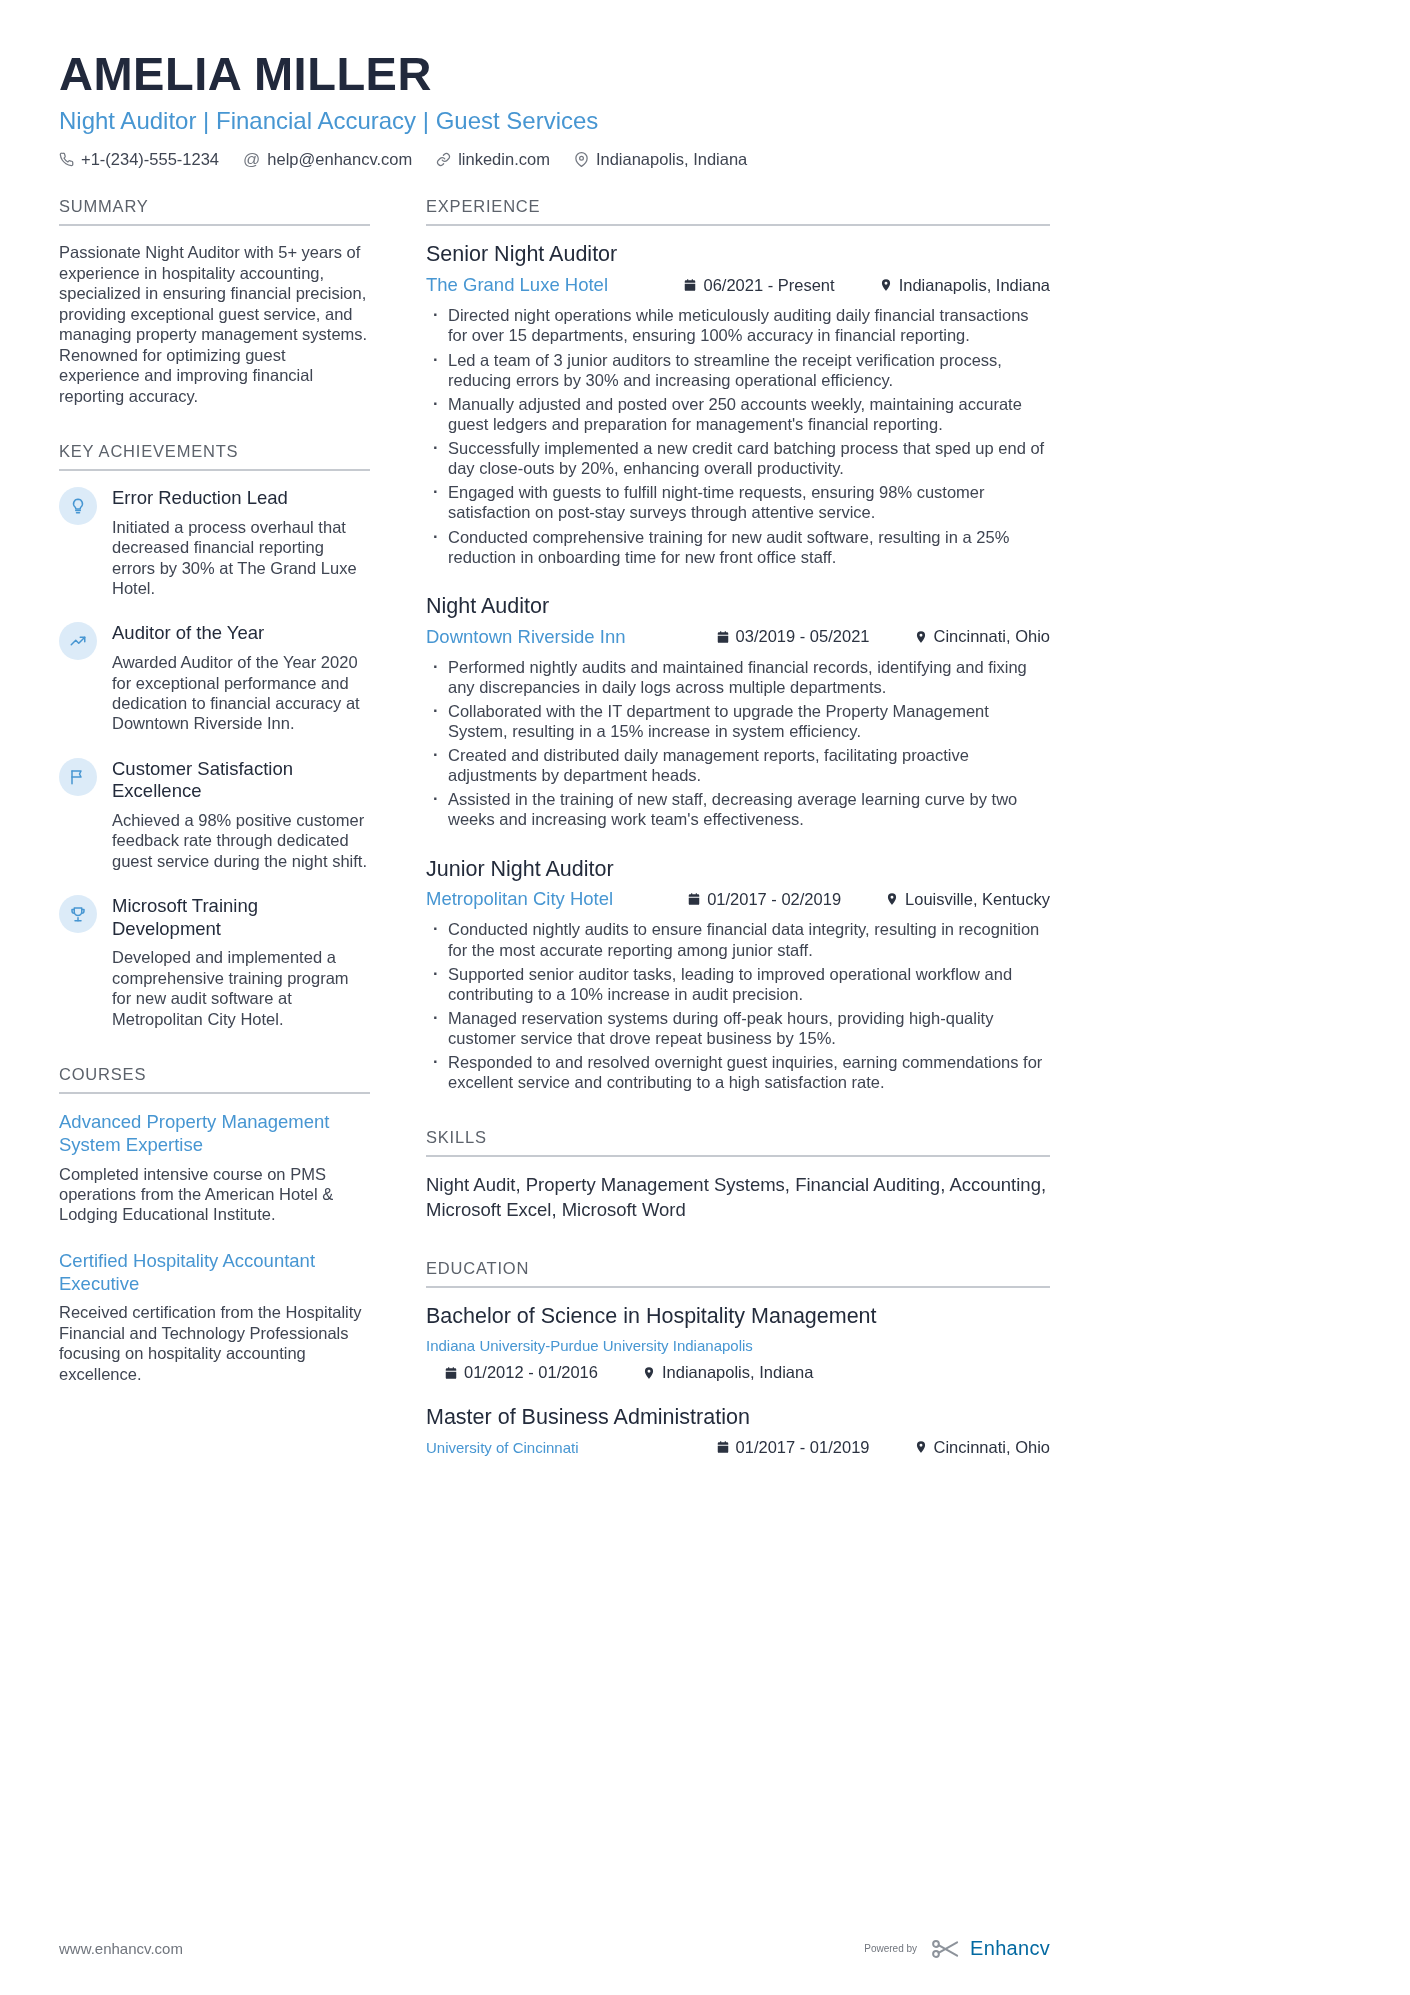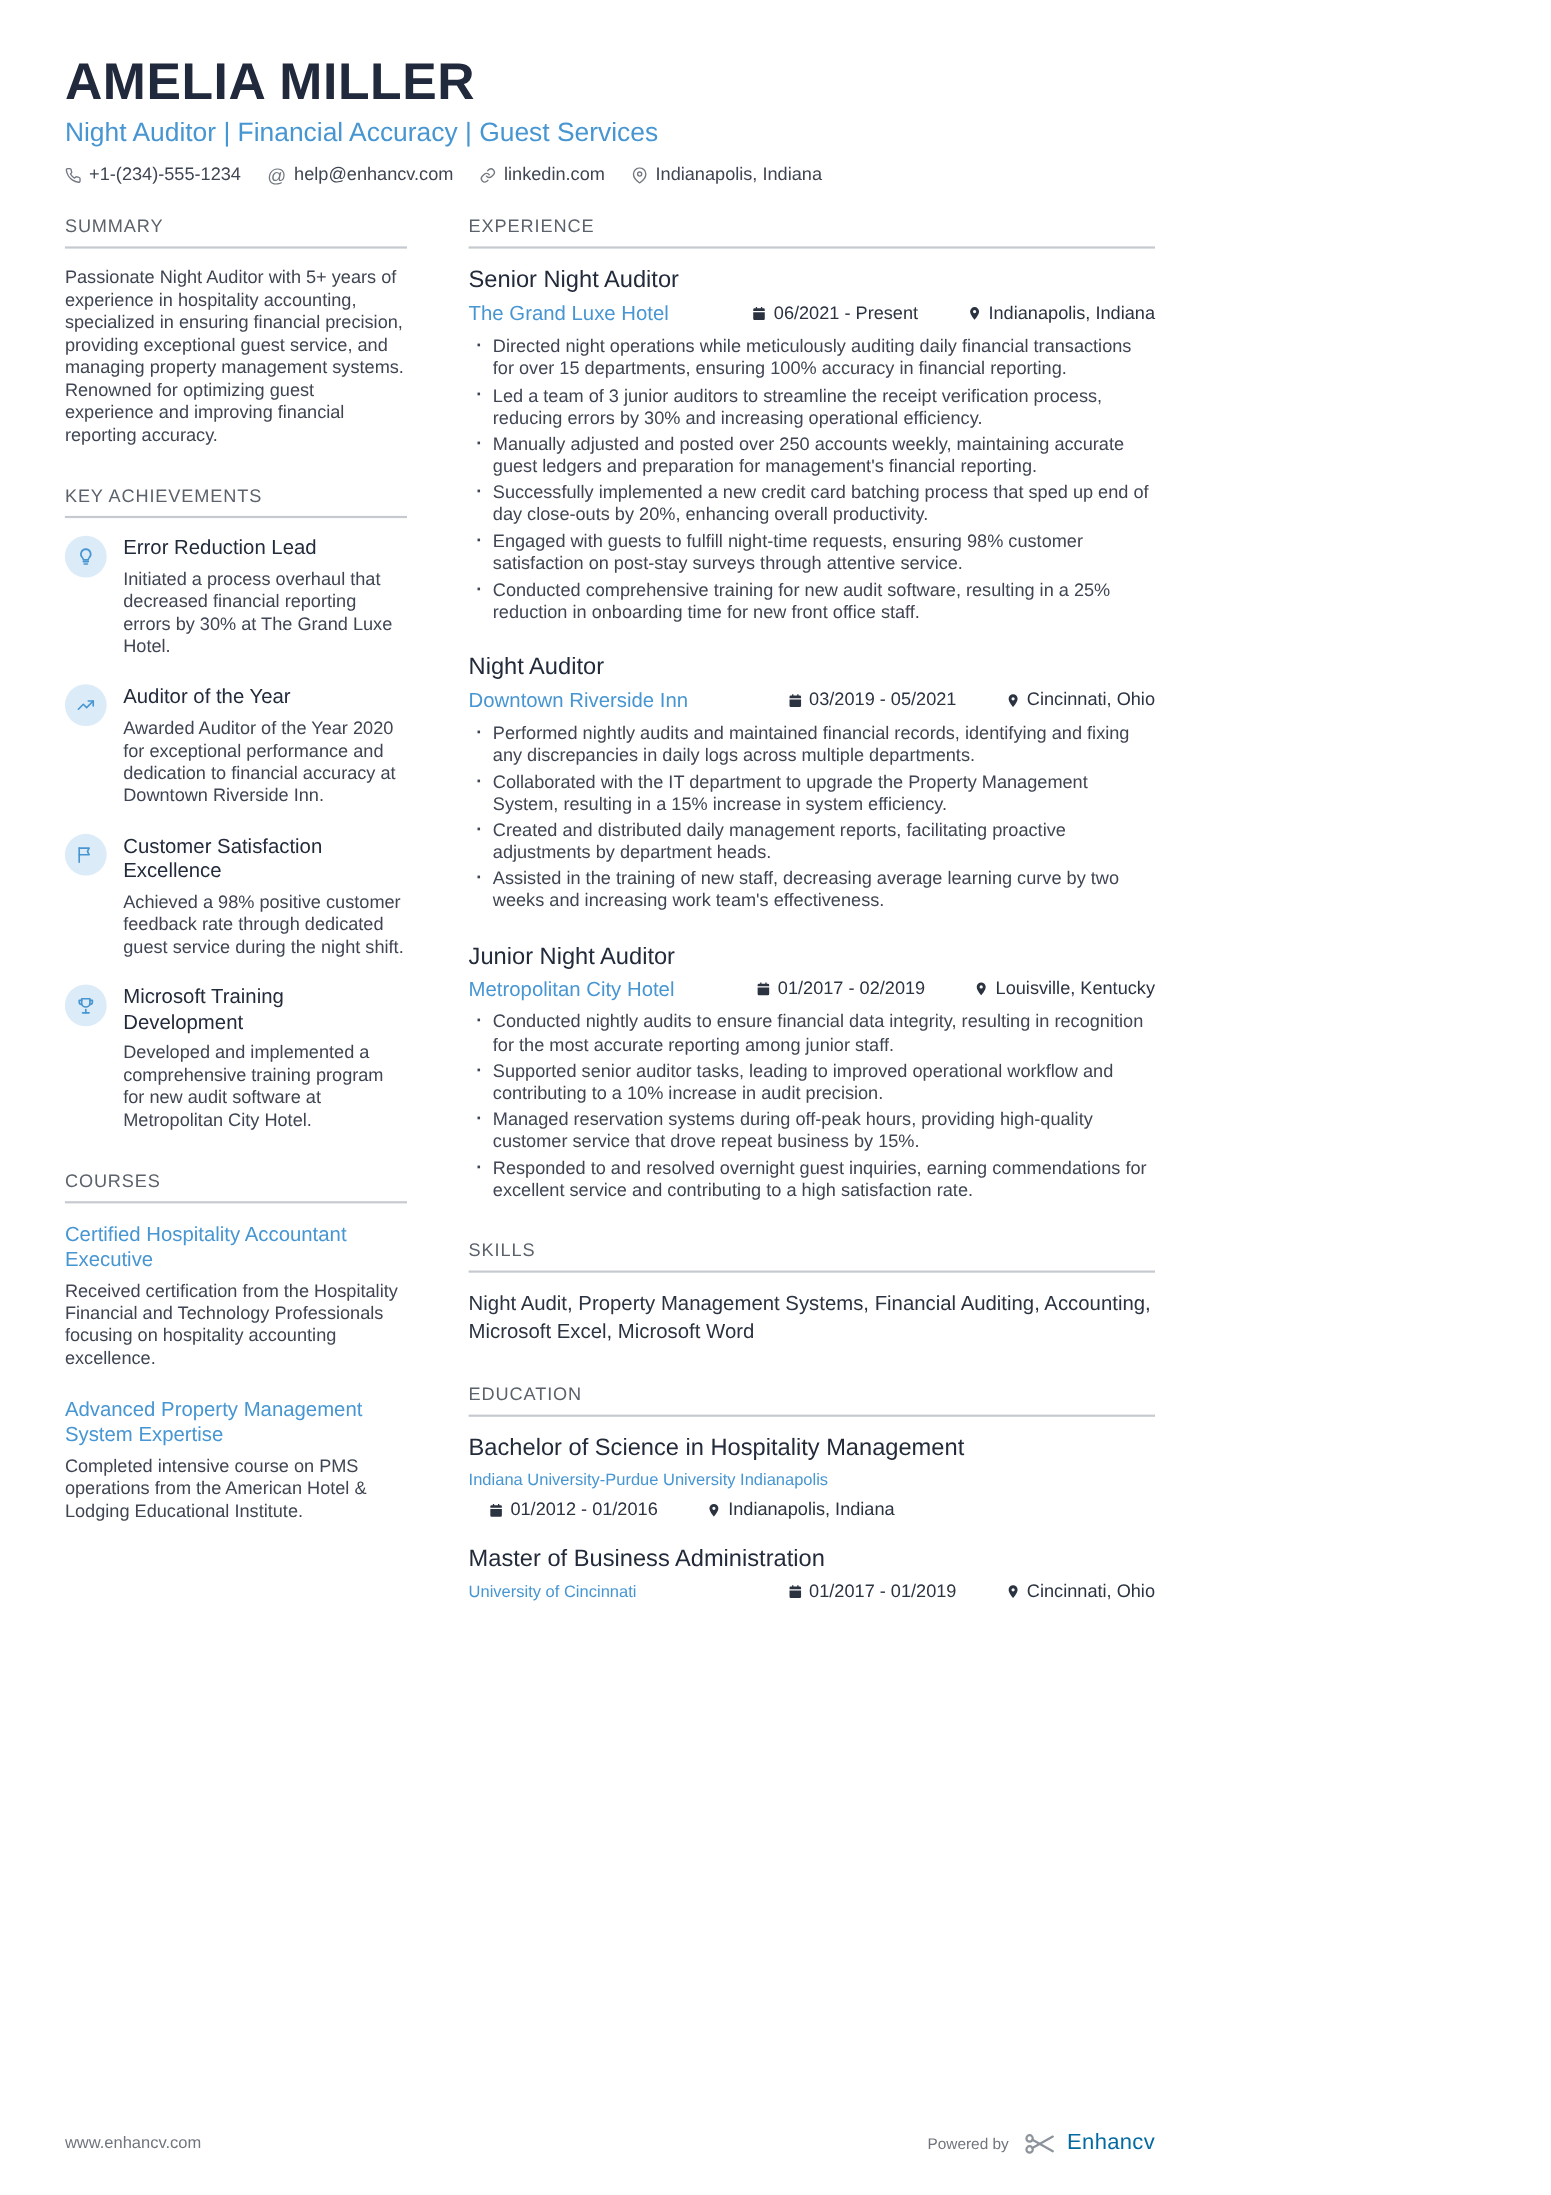--- a/index.html
+++ b/index.html
@@ -58,21 +58,21 @@
   .edu-degree { font-size:21.5px; font-weight:400; color:#232b3b; line-height:1.2; }
   .edu-school-row { display:flex; align-items:center; margin-top:7px; }
   .edu-school { font-size:15px; color:#4796d2; flex:1; min-width:0; }
   .edu-meta-row { display:flex; align-items:center; margin-top:9px; }
 
   
   .footer { position:absolute; left:59px; bottom:35px; width:991px;
             display:flex; justify-content:space-between; align-items:center; }
   .footer-site { font-size:15px; color:#70757d; }
   .footer-brand { display:flex; align-items:center; gap:9px; }
-  .powered-by { font-size:14px; color:#70757d; margin-right:5px; }
+  .powered-by { font-size:10px; color:#70757d; margin-right:5px; }
   .brand-logo { color:#8d939b; display:flex; }
   .brand-name { font-size:20px; color:#0369a1; font-weight:400; letter-spacing:0.3px; }
 </style>
 </head>
 <body>
 
 <div class="page">
   <div class="content">
 
     <header>
@@ -178,27 +178,27 @@
               <div class="achv-title">Microsoft Training Development</div>
               <div class="body-text">Developed and implemented a comprehensive training program for new audit software at Metropolitan City Hotel.</div>
             </div>
           </div>
         </section>
 
         <section class="section">
           <div class="section-heading">COURSES</div>
 
           <div class="course">
+            <div class="course-title">Advanced Property Management System Expertise</div>
+            <div class="body-text">Completed intensive course on PMS operations from the American Hotel &amp; Lodging Educational Institute.</div>
+          </div>
+
+          <div class="course">
             <div class="course-title">Certified Hospitality Accountant Executive</div>
             <div class="body-text">Received certification from the Hospitality Financial and Technology Professionals focusing on hospitality accounting excellence.</div>
-          </div>
-
-          <div class="course">
-            <div class="course-title">Advanced Property Management System Expertise</div>
-            <div class="body-text">Completed intensive course on PMS operations from the American Hotel &amp; Lodging Educational Institute.</div>
           </div>
         </section>
       </aside>
 
       <main class="col-right">
 
         <section class="section">
           <div class="section-heading">EXPERIENCE</div>
 
           <div class="job">

